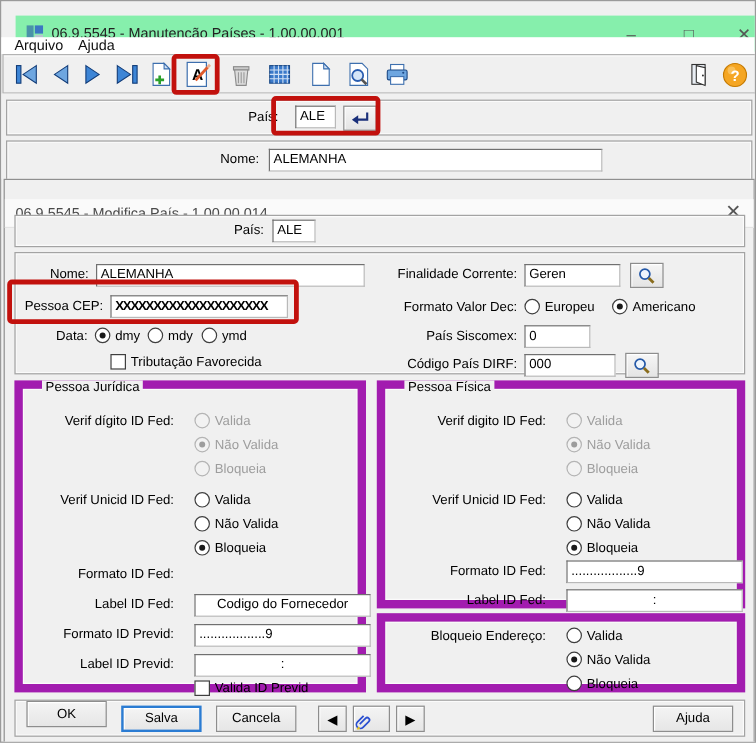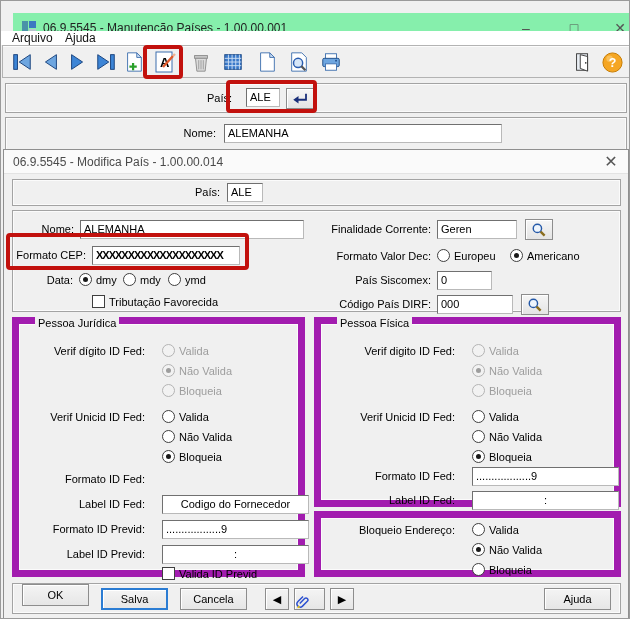--- a/index.html
+++ b/index.html
@@ -23,21 +23,21 @@
   .lbl { position:absolute; text-align:left; white-space:nowrap; }
   .inp { position:absolute; height:19px; background:#ffffff; border:1px solid #707070; border-right-color:#b9b9b9; border-bottom-color:#b9b9b9; padding:2px 3px 0 3px; font-size:11px; white-space:nowrap; overflow:hidden; }
   .inp.center { text-align:center; }
   .mbtn { position:absolute; height:21px; background:linear-gradient(#f6f6f6,#e4e4e4); border:1px solid #8d8d8d; box-shadow:inset 1px 1px 0 #ffffff; display:flex; align-items:center; justify-content:center; }
 
   
   .redbox { position:absolute; border:4px solid #c2110d; border-radius:4px; z-index:60; }
 
   
   .dialog { position:absolute; left:2px; top:148px; width:626px; height:471px; background:#f0f0f0; border:1px solid #8f8f8f; z-index:20; }
-  .dlg-titlebar { position:absolute; left:0; top:0; width:100%; height:24px; background:#fafafa; border-bottom:1px solid #e3e3e3; }
+  .dlg-titlebar { position:absolute; left:0; top:16px; width:100%; height:24px; background:#fafafa; border-bottom:1px solid #e3e3e3; }
   .dlg-title { position:absolute; left:9px; top:5px; font-size:12px; color:#4a4a4a; }
   .dlg-close { position:absolute; right:8px; top:3px; width:18px; height:18px; color:#555; font-size:16px; line-height:17px; text-align:center; }
 
   .grp { position:absolute; border:7px solid #a21caf; box-shadow:inset 0 0 0 1px #fbfbfb; }
   .grp-cap { position:absolute; top:-7px; left:16px; background:#f0f0f0; padding:0 3px; }
 
   
   .radio { position:absolute; width:13px; height:13px; border:1px solid #3f3f3f; border-radius:50%; background:#ffffff; }
   .radio.checked::after { content:""; position:absolute; left:3px; top:3px; width:5px; height:5px; border-radius:50%; background:#1a1a1a; }
   .radio.disabled { border-color:#b4b4b4; background:#f2f2f2; }
@@ -191,21 +191,21 @@
     <div class="p3d" style="left:8px; top:29px; width:609px; height:27px;">
       <span class="lbl" style="right:400px; top:6px;">País:</span>
       <div class="inp" style="left:214px; top:3px; width:36px;">ALE</div>
     </div>
 
     <div class="p3d" style="left:8px; top:60px; width:609px; height:102px;">
 
       <span class="lbl" style="right:546px; top:12px;">Nome:</span>
       <div class="inp" style="left:67px; top:9px; width:224px;">ALEMANHA</div>
 
-      <span class="lbl" style="right:534px; top:38px;">Formato CEP:</span>
+      <span class="lbl" style="right:534px; top:38px;">Pessoa CEP:</span>
       <div class="inp" style="left:79px; top:35px; width:148px; letter-spacing:-1px;font-weight:bold;">XXXXXXXXXXXXXXXXXXXX</div>
 
       <span class="lbl" style="right:547px; top:63px;">Data:</span>
       <span class="radio checked" style="left:66px; top:62px;"></span>
       <span class="rlbl" style="left:83px; top:63px;">dmy</span>
       <span class="radio" style="left:110px; top:62px;"></span>
       <span class="rlbl" style="left:127px; top:63px;">mdy</span>
       <span class="radio" style="left:155px; top:62px;"></span>
       <span class="rlbl" style="left:172px; top:63px;">ymd</span>
 

